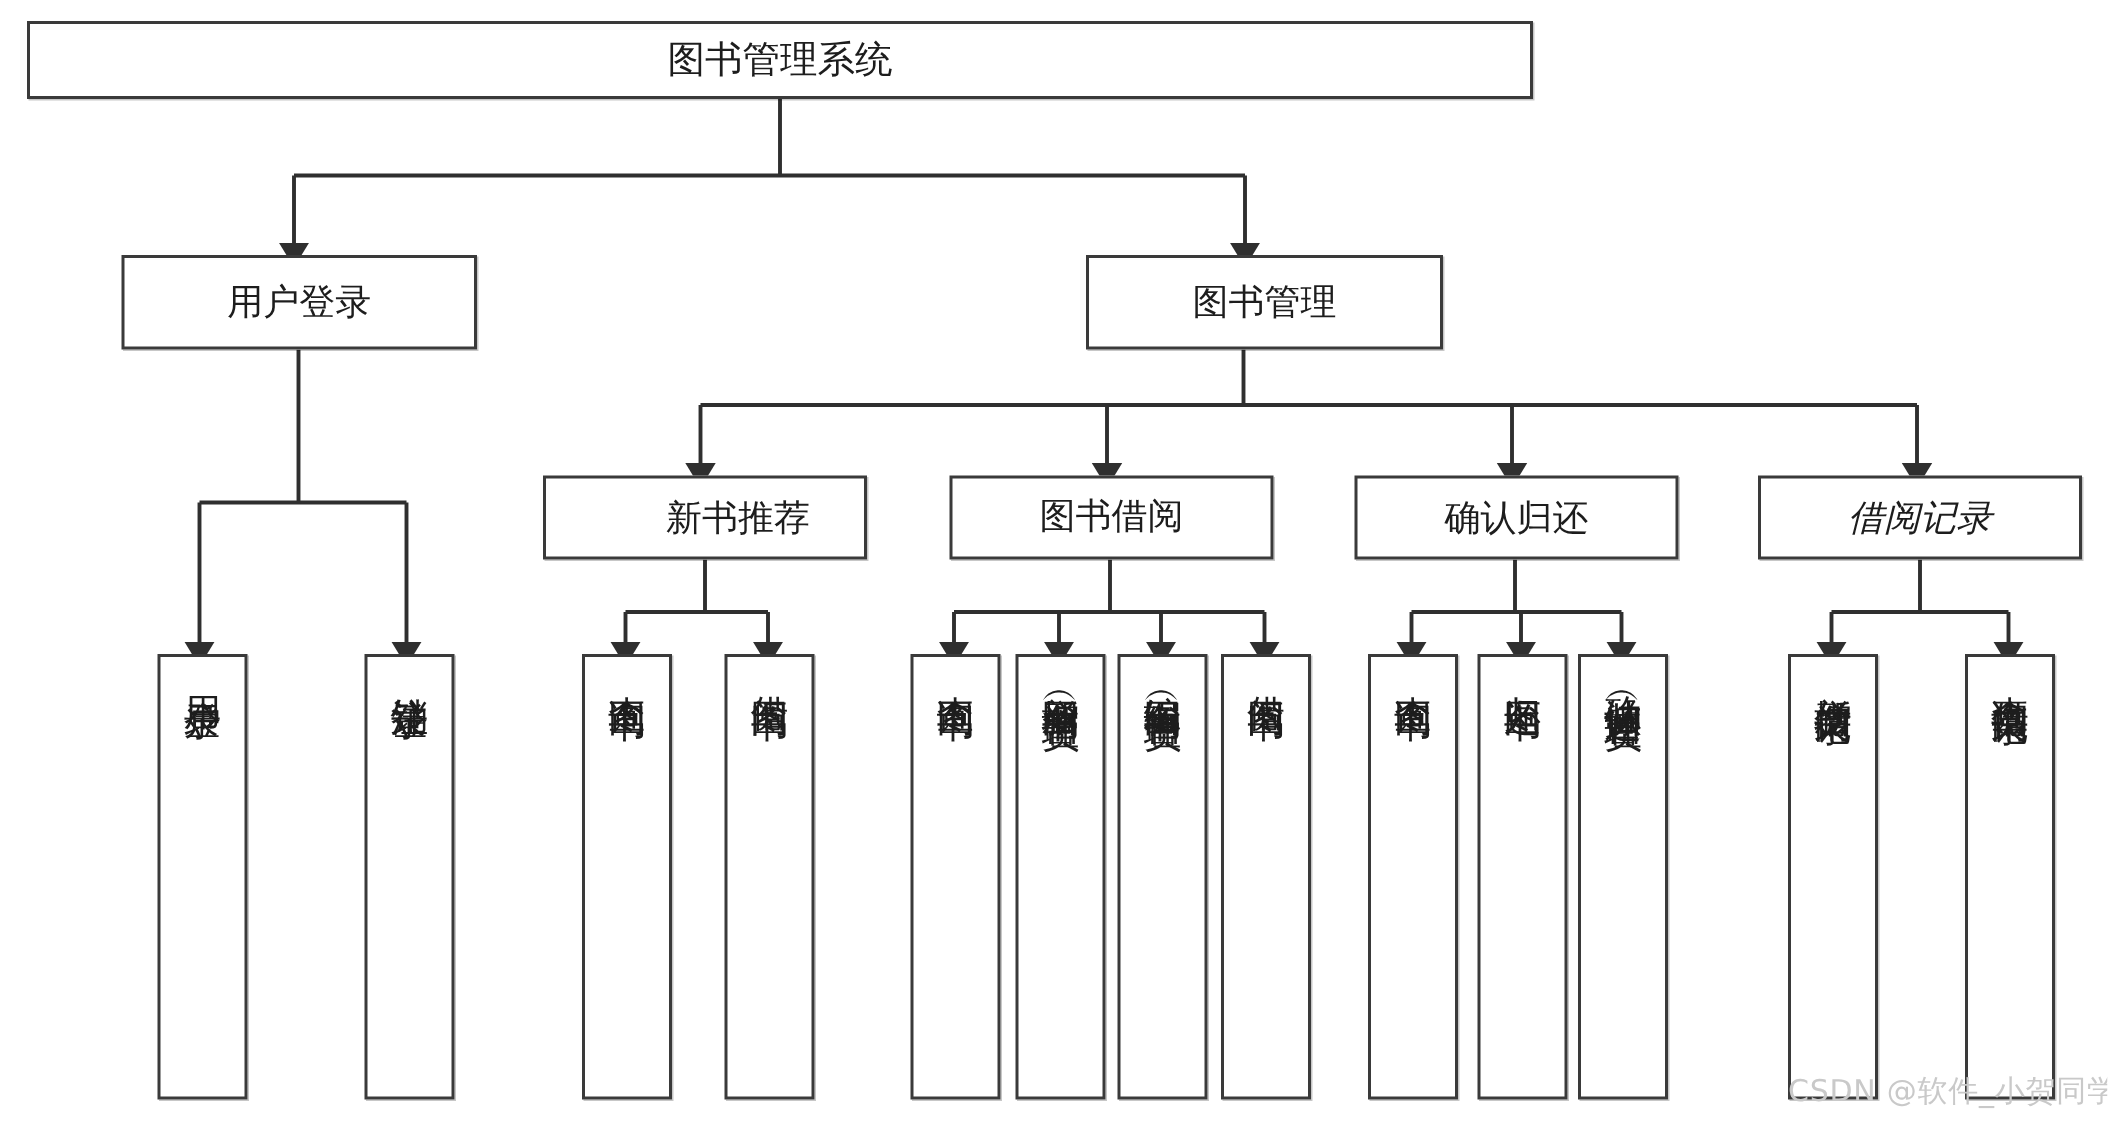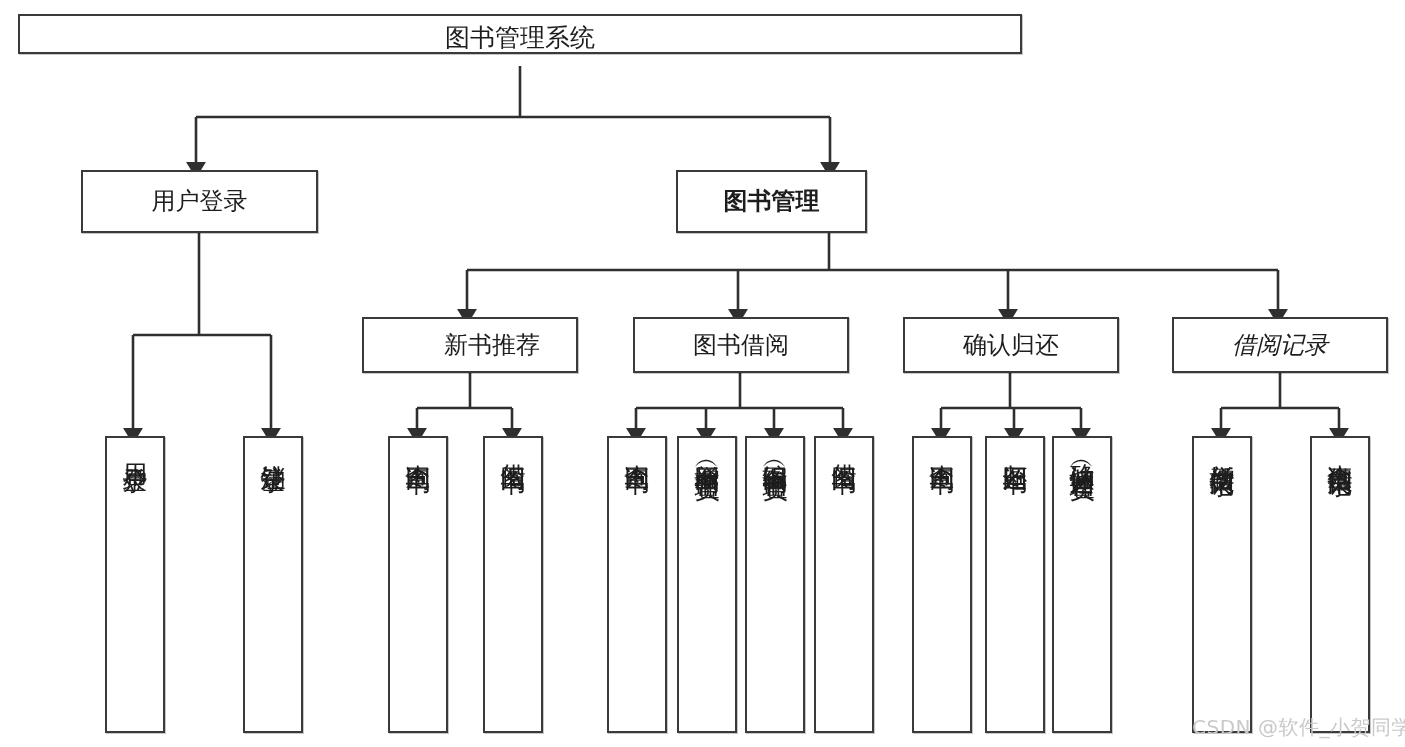--- a/index.html
+++ b/index.html
@@ -117,27 +117,27 @@
         <line x1="843" y1="408" x2="843" y2="436"></line>
         <line x1="941" y1="408" x2="941" y2="436"></line>
         <line x1="1014" y1="408" x2="1014" y2="436"></line>
         <line x1="1081" y1="408" x2="1081" y2="436"></line>
         <line x1="1221" y1="408" x2="1221" y2="436"></line>
         <line x1="1339" y1="408" x2="1339" y2="436"></line>
       </g>
   </svg>
 
   <div id="node-layer">
-      <div class="node root" style="left: 18px; top: 14px; width: 1004px; height: 40px; align-items: flex-end;">
+      <div class="node root" style="left: 18px; top: 14px; width: 1004px; height: 52px;">
         <span class="node-label">图书管理系统</span>
       </div>
       <div class="node level1" style="left: 81px; top: 170px; width: 237px; height: 63px;">
         <span class="node-label">用户登录</span>
       </div>
-      <div class="node level1" style="left: 676px; top: 170px; width: 191px; height: 63px; font-weight: bold;">
+      <div class="node level1" style="left: 724px; top: 170px; width: 238px; height: 63px;">
         <span class="node-label">图书管理</span>
       </div>
       <div class="node level2" style="left: 362px; top: 317px; width: 216px; height: 56px; padding-left: 44px;">
         <span class="node-label">新书推荐</span>
       </div>
       <div class="node level2" style="left: 633px; top: 317px; width: 216px; height: 56px; font-family: Liberation Serif, serif;">
         <span class="node-label">图书借阅</span>
       </div>
       <div class="node level2" style="left: 903px; top: 317px; width: 216px; height: 56px;">
         <span class="node-label">确认归还</span>

